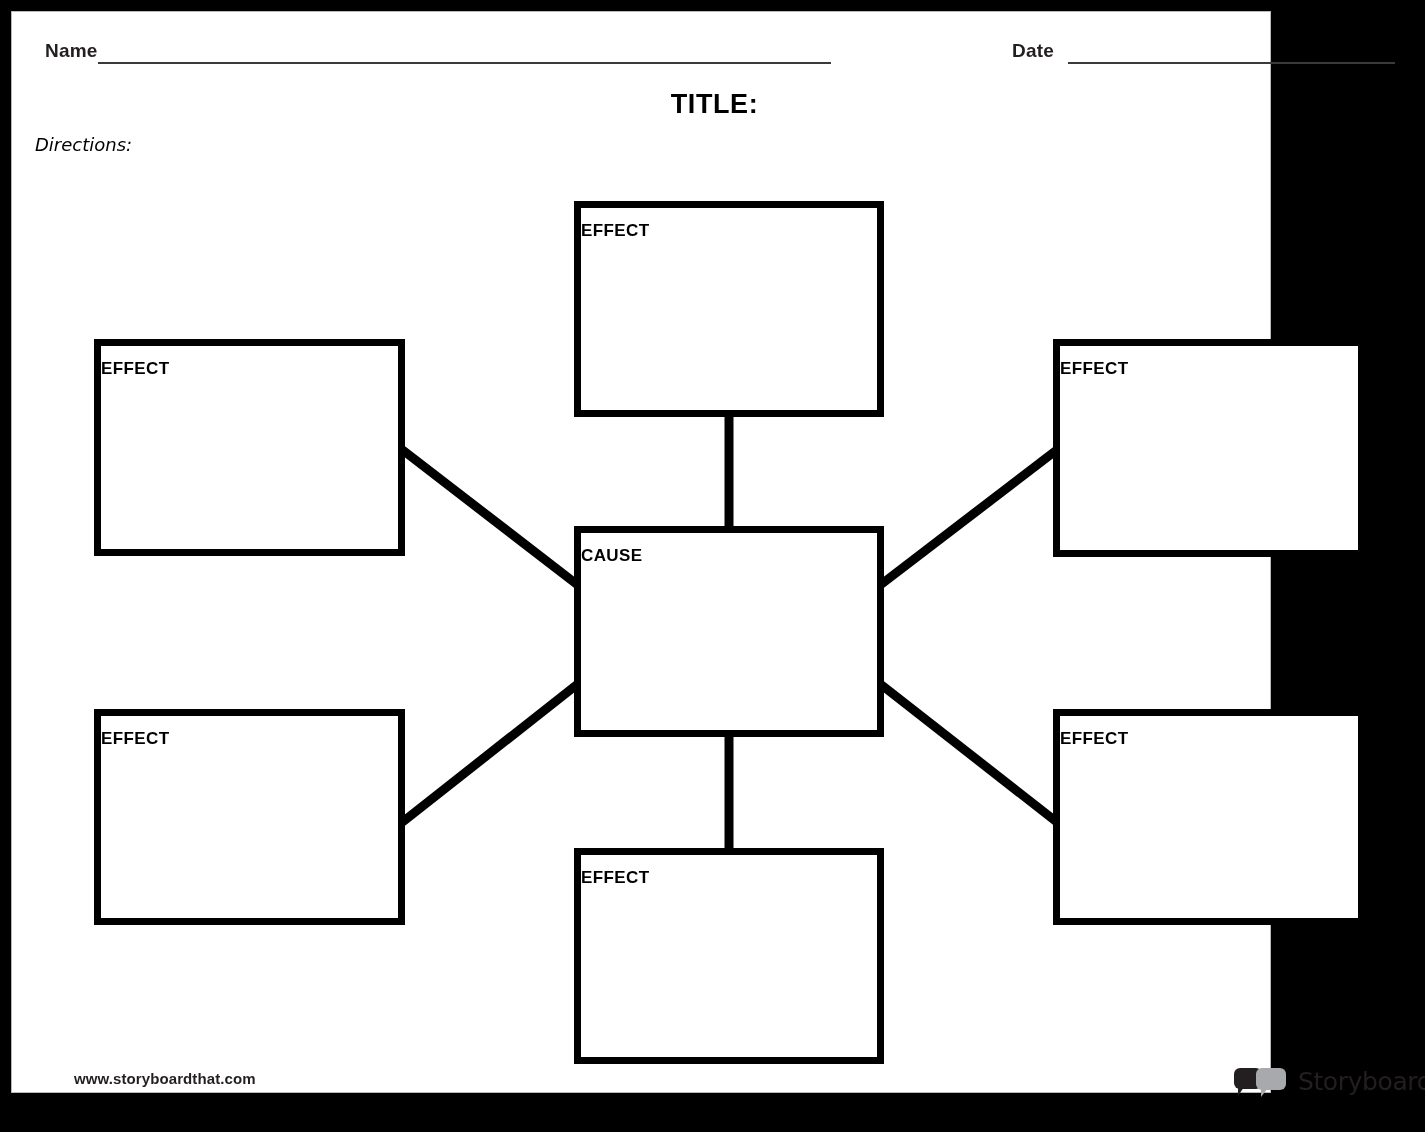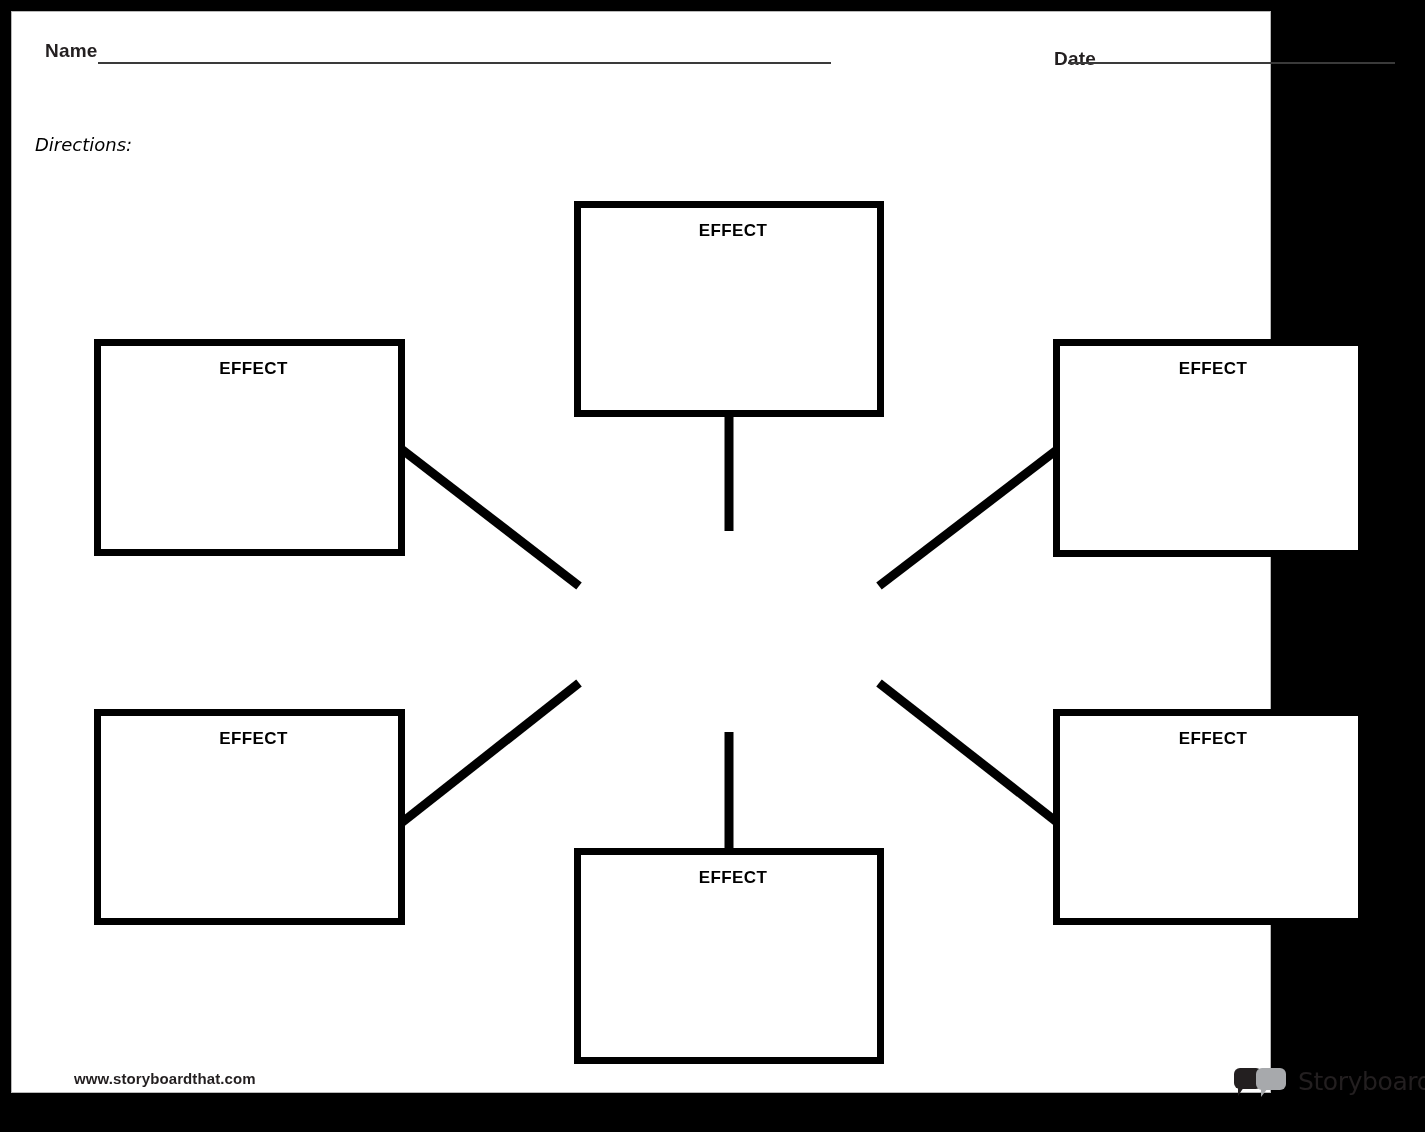--- a/index.html
+++ b/index.html
@@ -47,21 +47,21 @@
     white-space: nowrap;
   }
   .field-rule {
     position: absolute;
     height: 0;
     border-top: 2px solid #3a3a3a;
   }
 
   #name-label  { left: 33px;  top: 28px; }
   #name-rule   { left: 86px;  top: 50px; width: 733px; }
-  #date-label  { left: 1042px; top: 28px; margin-top: 8px; }
+  #date-label  { left: 1000px; top: 28px; }
   #date-rule   { left: 1056px; top: 50px; width: 327px; }
 
   #doc-title {
     position: absolute;
     left: 0;
     top: 77px;
     width: 1397px;
     text-align: center;
     font-family: "Liberation Sans Narrow", "Liberation Sans", sans-serif;
     font-weight: bold;
@@ -103,27 +103,26 @@
     background: #ffffff;
     border: 7px solid #000000;
     box-sizing: border-box;
     pointer-events: auto;
   }
   .node-label {
     position: absolute;
     left: 0;
     right: 0;
     top: 13px;
-    text-align: center;
+    text-align: left;
     font-family: "Liberation Sans Narrow", "Liberation Sans", sans-serif;
     font-weight: bold;
     font-size: 17px;
     color: #000000;
     letter-spacing: 0.4px;
-    margin-left: 8px;
   }
 
   
   #node-cause        { left: 573px;  top: 525px; width: 310px; height: 211px; }
   #node-effect-top   { left: 573px;  top: 200px; width: 310px; height: 216px; }
   #node-effect-bottom{ left: 573px;  top: 847px; width: 310px; height: 216px; }
   #node-effect-tl    { left: 93px;   top: 338px; width: 311px; height: 217px; }
   #node-effect-bl    { left: 93px;   top: 708px; width: 311px; height: 216px; }
   #node-effect-tr    { left: 1052px; top: 338px; width: 312px; height: 218px; }
   #node-effect-br    { left: 1052px; top: 708px; width: 312px; height: 216px; }
@@ -200,20 +199,21 @@
 
 <div id="worksheet-frame">
   <div id="page-sheet">
 
     <div class="field-label" id="name-label">Name</div>
     <div class="field-rule" id="name-rule"></div>
 
     <div class="field-label" id="date-label">Date</div>
     <div class="field-rule" id="date-rule"></div>
 
+    <div id="doc-title">TITLE:</div>
 
     <div id="directions-label">Directions:</div>
 
     <div id="site-url">www.storyboardthat.com</div>
 
     <div id="brand-logo">
       <div id="brand-mark">
         <span class="bubble bubble-back"></span>
         <span class="bubble bubble-front"></span>
       </div>
@@ -254,17 +254,20 @@
       </div>
 
       <div class="node-box" id="node-effect-br">
         <div class="node-label">EFFECT</div>
       </div>
 
       <div class="node-box" id="node-effect-bottom">
         <div class="node-label">EFFECT</div>
       </div>
 
+      <div class="node-box" id="node-cause">
+        <div class="node-label">CAUSE</div>
+      </div>
 
     </div>
 
   </div>
 </div>
 
 </body></html>

